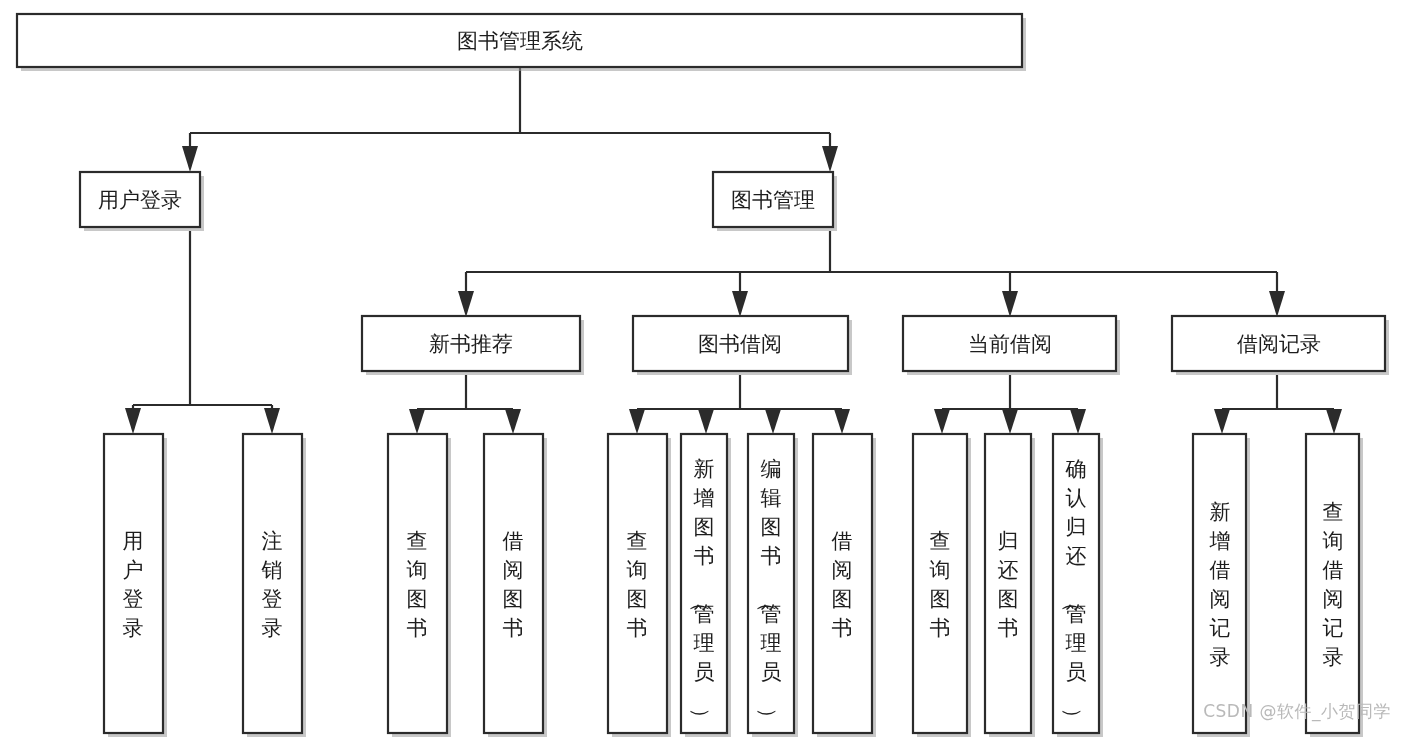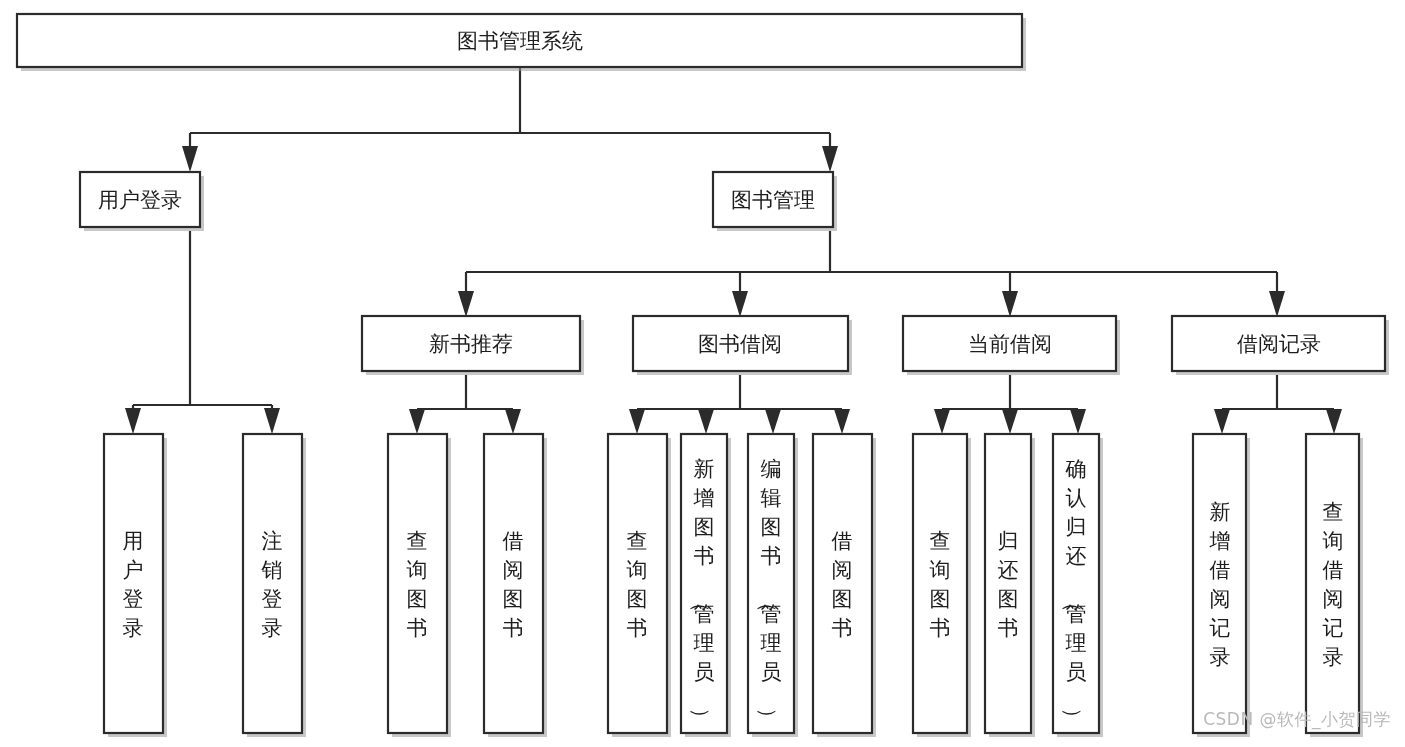--- a/index.html
+++ b/index.html
@@ -56,21 +56,21 @@
   }
   .node-label-vertical {
     font-family: "DejaVu Sans", "Liberation Sans", sans-serif;
     fill: #1d1d1d;
     font-size: 21px;
     text-anchor: middle;
   }
   .watermark {
     position: absolute;
     right: 14px;
-    bottom: 16px;
+    bottom: 24px;
     font-family: "DejaVu Sans", "Liberation Sans", sans-serif;
     font-size: 17px;
     color: #b9b9b9;
     letter-spacing: 0.5px;
     white-space: nowrap;
     user-select: none;
   }
 </style>
 </head>
 <body>

